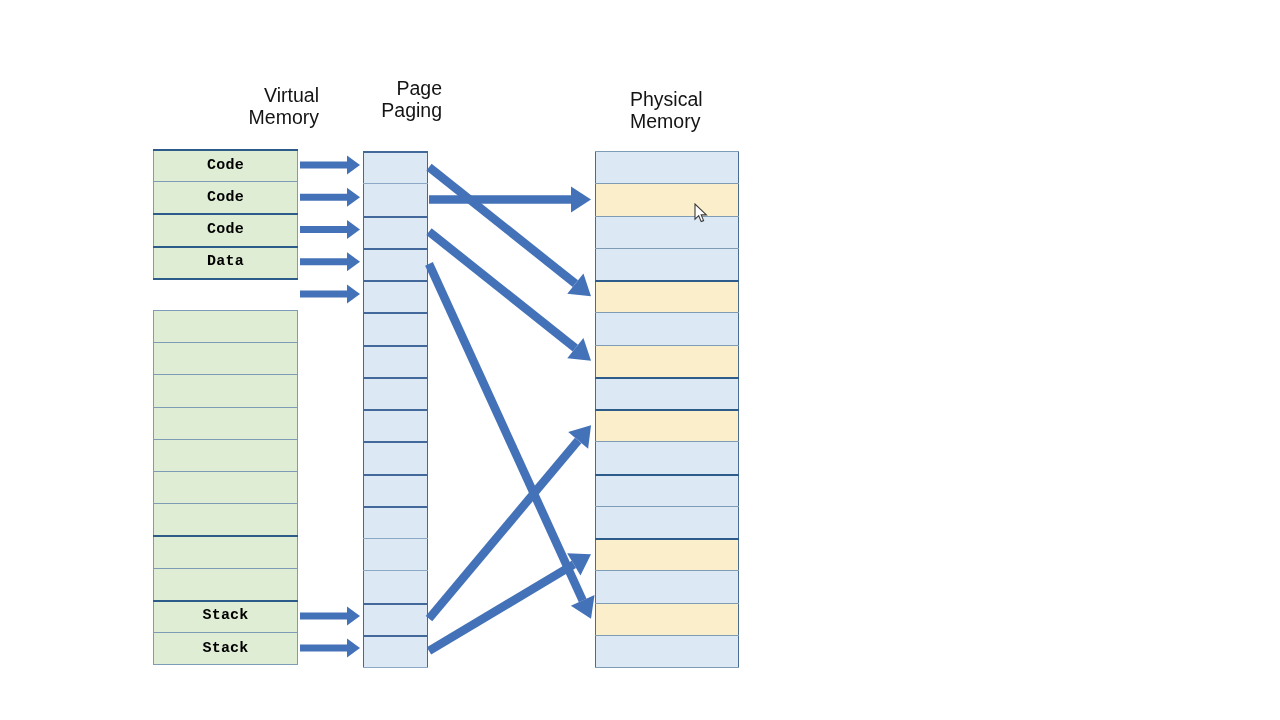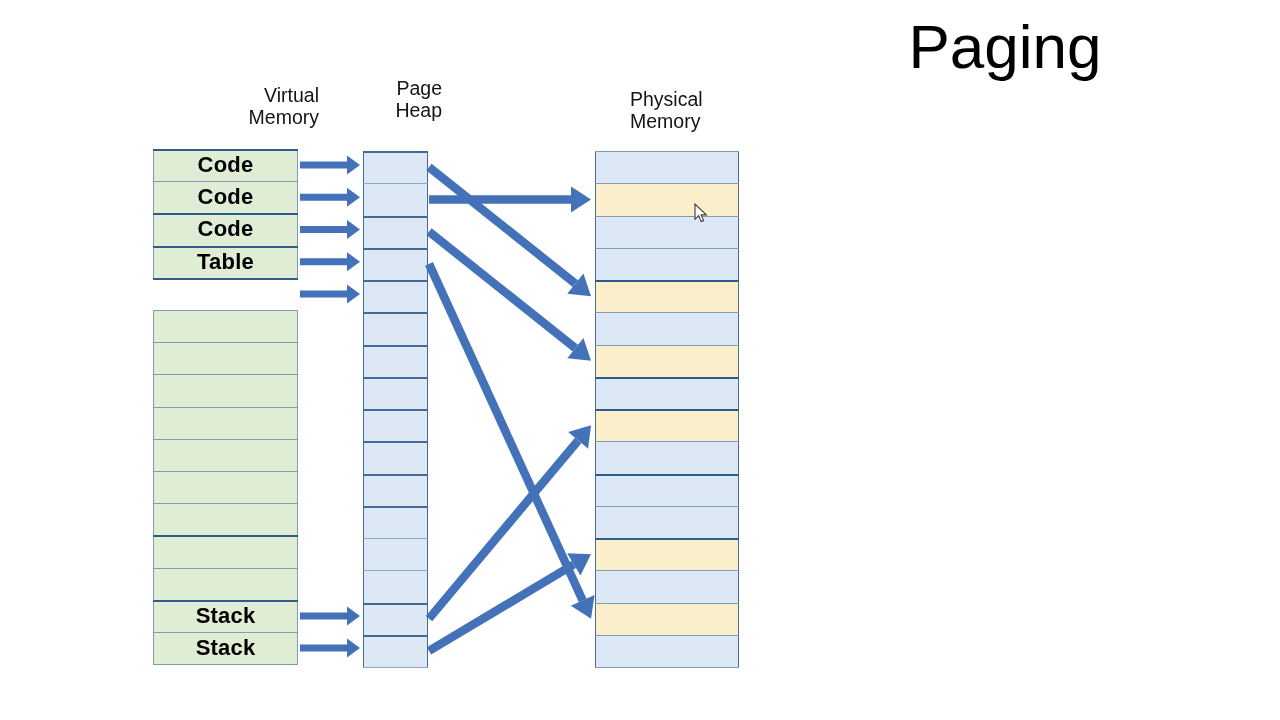--- a/index.html
+++ b/index.html
@@ -74,26 +74,27 @@
   .cell {
     position: absolute;
     box-sizing: border-box;
     left: 0;
     width: 100%;
     display: flex;
     align-items: center;
     justify-content: center;
   }
   .cell-label {
-    font-size: 22px;
+    font-size: 15px;
     font-weight: bold;
     color: #000000;
     letter-spacing: 0.2px;
     line-height: 1;
     user-select: none;
+    font-family: Liberation Mono, monospace;
   }
 
   
   #col-virtual { left: 153px; top: 149px; width: 145px; height: 515px; }
   #col-virtual .cell {
     background: #DFEDD4;
     border: 1px solid #7E9CB5;
     border-top-width: 0;
     border-bottom-width: 0;
   }
@@ -141,49 +142,48 @@
     top: 203px;
     width: 14px;
     height: 20px;
   }
 </style>
 </head>
 <body>
 
 <div id="slide">
 
-  <div id="slide-title">Paging</div>
 
   <div class="col-heading" id="heading-virtual">
     <span class="ln">Virtual</span>
     <span class="ln">Memory</span>
   </div>
 
   <div class="col-heading" id="heading-pagetable">
     <span class="ln">Page</span>
-    <span class="ln">Heap</span>
+    <span class="ln">Paging</span>
   </div>
 
   <div class="col-heading" id="heading-physical">
     <span class="ln">Physical</span>
     <span class="ln">Memory</span>
   </div>
 
   <div class="column" id="col-virtual" style="height: 515.2px;">
       <div class="cell" style="top: 0px; height: 32.2px; background: rgb(223, 237, 212);">
         <span class="cell-label">Code</span>
       </div>
       <div class="cell" style="top: 32.2px; height: 32.2px; background: rgb(223, 237, 212);">
         <span class="cell-label">Code</span>
       </div>
       <div class="cell" style="top: 64.4px; height: 32.2px; background: rgb(223, 237, 212);">
         <span class="cell-label">Code</span>
       </div>
       <div class="cell" style="top: 96.6px; height: 32.2px; background: rgb(223, 237, 212);">
-        <span class="cell-label">Table</span>
+        <span class="cell-label">Data</span>
       </div>
       <div class="cell" style="top: 161px; height: 32.2px; background: rgb(223, 237, 212);"></div>
       <div class="cell" style="top: 193.2px; height: 32.2px; background: rgb(223, 237, 212);"></div>
       <div class="cell" style="top: 225.4px; height: 32.2px; background: rgb(223, 237, 212);"></div>
       <div class="cell" style="top: 257.6px; height: 32.2px; background: rgb(223, 237, 212);"></div>
       <div class="cell" style="top: 289.8px; height: 32.2px; background: rgb(223, 237, 212);"></div>
       <div class="cell" style="top: 322px; height: 32.2px; background: rgb(223, 237, 212);"></div>
       <div class="cell" style="top: 354.2px; height: 32.2px; background: rgb(223, 237, 212);"></div>
       <div class="cell" style="top: 386.4px; height: 32.2px; background: rgb(223, 237, 212);"></div>
       <div class="cell" style="top: 418.6px; height: 32.2px; background: rgb(223, 237, 212);"></div>

